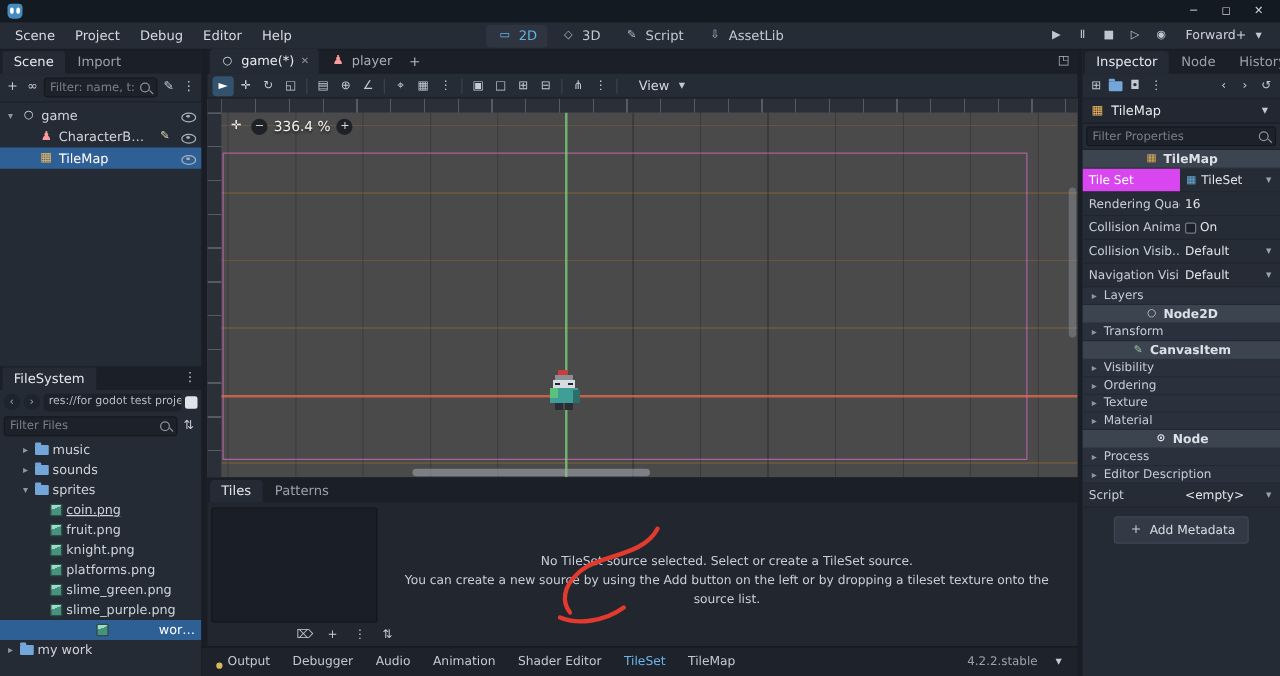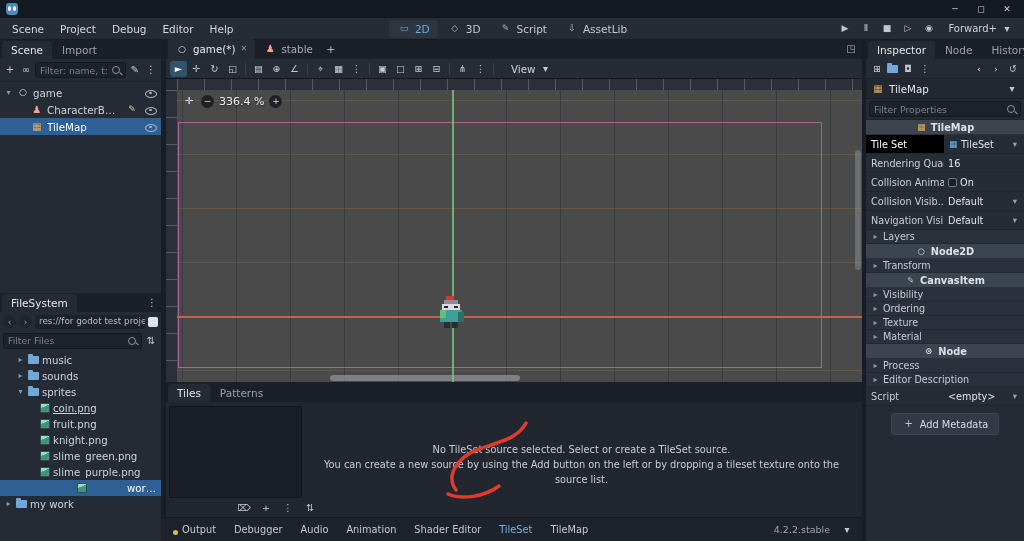--- a/index.html
+++ b/index.html
@@ -116,21 +116,21 @@
 .inspector{position:absolute;left:866px;top:40px;width:158px;bottom:0;background:#252b34;overflow:hidden}
 .insp-toolbar{height:20px;display:flex;align-items:center;gap:3px;padding:0 4px;border-bottom:1px solid #1d232c}
 .insp-toolbar .i{font-size:9.5px}
 .obj-row{height:20px;display:flex;align-items:center;gap:4px;padding:0 5px;background:#222731;border-bottom:1px solid #191e26;font-size:10.3px;color:#e4e8ed}
 .insp-filter{height:21px;display:flex;align-items:center;padding:2px 3px;border-bottom:1px solid #1d232c}
 .insp-section{height:15px;background:#3c4450;display:flex;align-items:center;justify-content:center;gap:4px;font-size:9.8px;font-weight:bold;color:#dce0e7;border-bottom:1px solid #2b313c}
 .insp-section .i{font-size:8.5px;width:11px;height:11px}
 .insp-group{height:14px;background:#2b313c;display:flex;align-items:center;gap:3px;padding-left:5px;font-size:9.6px;color:#c6ccd5;border-bottom:1px solid #232934}
 .insp-prop{height:19px;display:flex;align-items:stretch;border-bottom:1px solid #20252e;font-size:9.7px;background:#262c35}
 .p-label{width:78px;flex:none;display:flex;align-items:center;padding-left:5px;color:#c8ced7;white-space:nowrap;overflow:hidden}
-.p-label.sel{background:#000000;color:#fff}
+.p-label.sel{background:#d946ef;color:#fff}
 .p-value{flex:1;min-width:0;display:flex;align-items:center;gap:3px;padding:0 4px;color:#e0e4ea;white-space:nowrap;overflow:hidden}
 .p-value .i{font-size:8.5px;width:10px}
 .res-ic{color:#6fb7e8}
 .cb{width:9px;height:9px;border:1px solid #6f7885;border-radius:2px;background:#1b2028;flex:none}
 .dd{margin-left:auto;color:#98a1ad}
 .add-meta-wrap{display:flex;justify-content:center;padding:7px 0}
 .add-meta{display:flex;align-items:center;gap:4px;background:#333a45;border:1px solid #3e4653;border-radius:3px;padding:3px 10px;font-size:9.8px;color:#d8dde4}
 #scribble{position:absolute;left:0;top:0;width:1024px;height:541px;pointer-events:none;z-index:60}
 </style>
 </head>
@@ -273,20 +273,25 @@
           <span class="tree-label">fruit.png</span>
         </div>
         <div class="tree-row" style="padding-left: 28px;">
           <span class="arrow-sp"></span>
           <span class="imgf"></span>
           <span class="tree-label">knight.png</span>
         </div>
         <div class="tree-row" style="padding-left: 28px;">
           <span class="arrow-sp"></span>
           <span class="imgf"></span>
+          <span class="tree-label">platforms.png</span>
+        </div>
+        <div class="tree-row" style="padding-left: 28px;">
+          <span class="arrow-sp"></span>
+          <span class="imgf"></span>
           <span class="tree-label">slime_green.png</span>
         </div>
         <div class="tree-row" style="padding-left: 28px;">
           <span class="arrow-sp"></span>
           <span class="imgf"></span>
           <span class="tree-label">slime_purple.png</span>
         </div>
         <div class="tree-row selected" style="padding-left: 28px; background: rgb(46, 95, 149); gap: 40px;">
           <span class="arrow-sp"></span>
           <span class="imgf"></span>
@@ -302,21 +307,21 @@
 
   <div class="scene-tabbar">
     <div id="scene-tabs">
         <div class="scene-tab active">
           <span class="i ni node-circle">○</span>
           <span>game(*)</span>
           <span class="i tclose">✕</span>
         </div>
         <div class="scene-tab">
           <span class="i ni character">♟</span>
-          <span>stable</span>
+          <span>player</span>
         </div>
       </div>
     <span class="i addtab">+</span>
     <span class="i expand">◳</span>
   </div>
 
   <div class="canvas-toolbar">
     <div id="canvas-tools">
         <span class="i tool active">►</span>
         <span class="i tool">✛</span>

